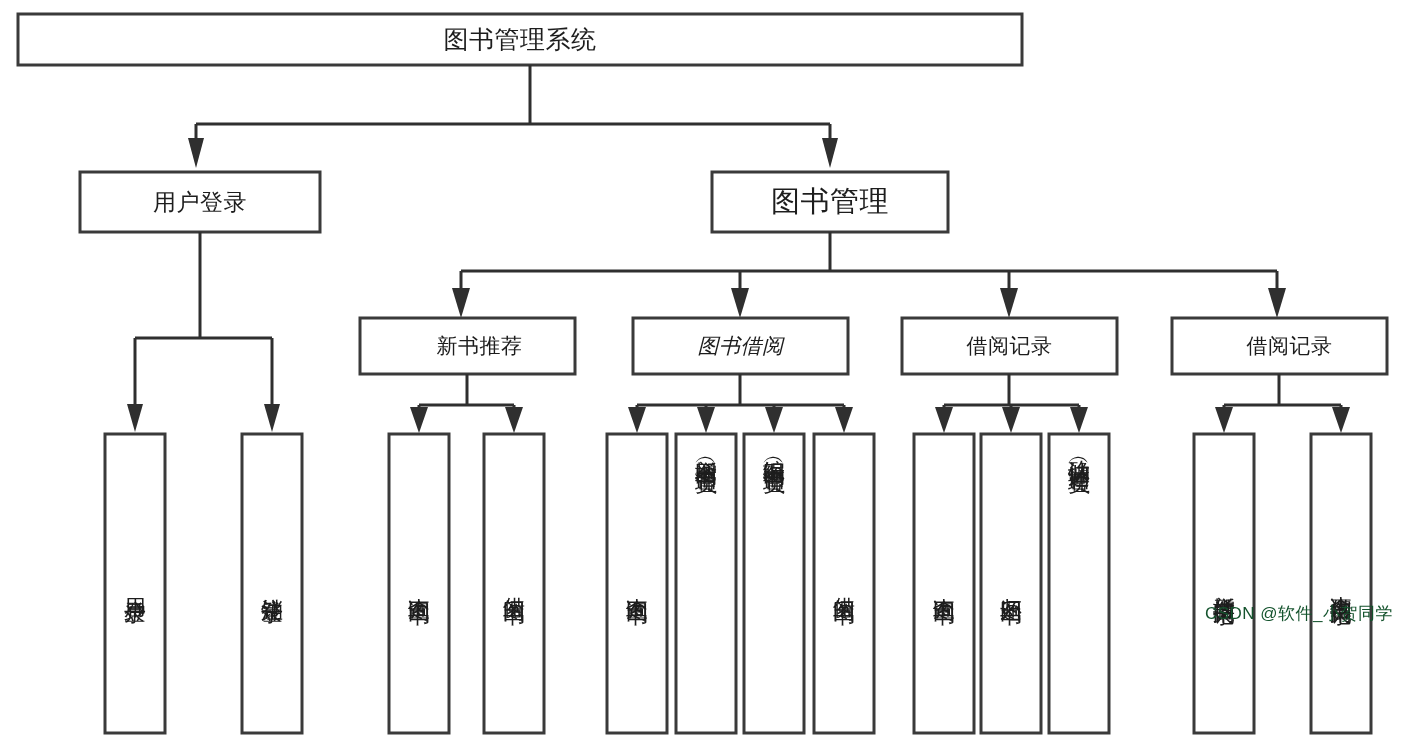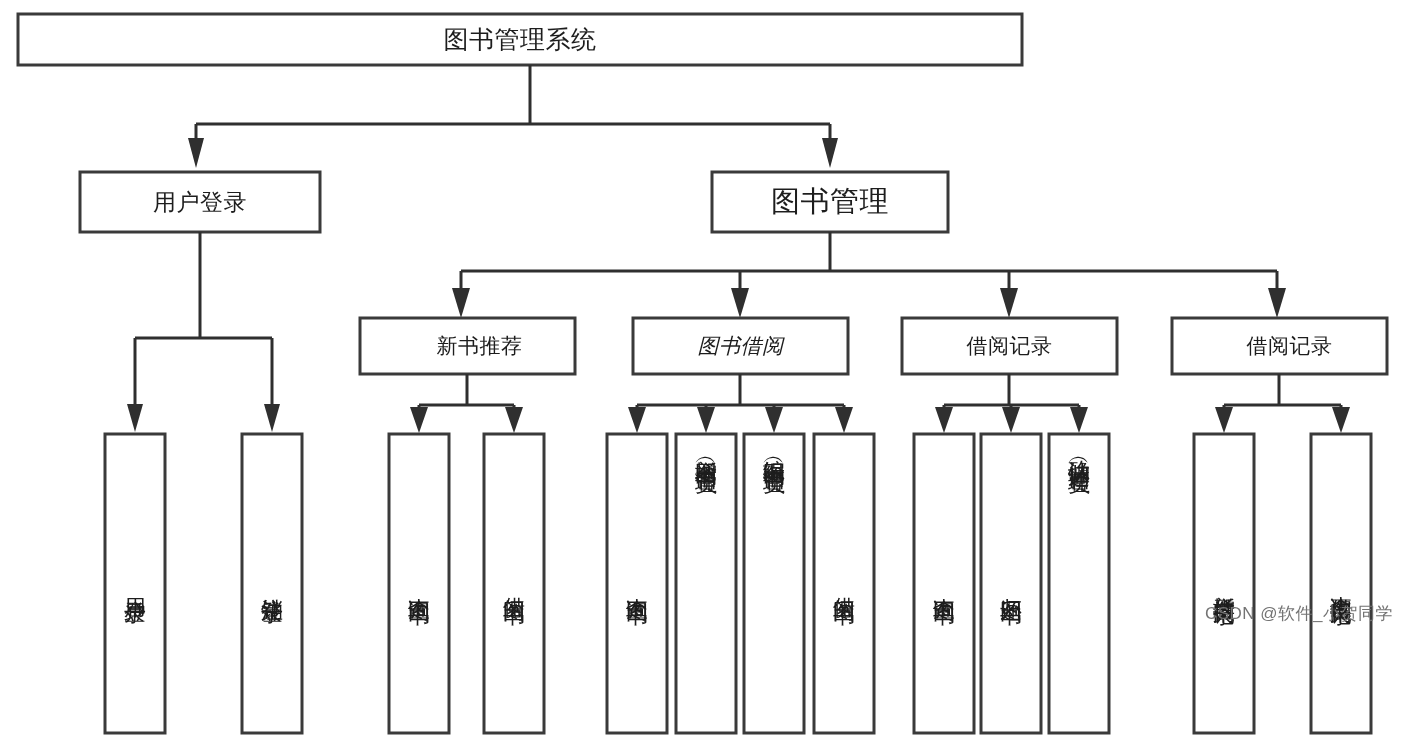--- a/index.html
+++ b/index.html
@@ -67,21 +67,21 @@
     writing-mode: vertical-rl;
     text-orientation: upright;
     letter-spacing: 2px;
     display: block;
   }
   .watermark {
     position: absolute;
     right: 12px;
     bottom: 6px;
     font-size: 17px;
-    color: #737373;
+    color: #14532d;
     letter-spacing: 0.5px;
     white-space: nowrap;
     pointer-events: none;
   }
 </style>
 </head>
 <body>
 
 <div id="diagram-root">
 

